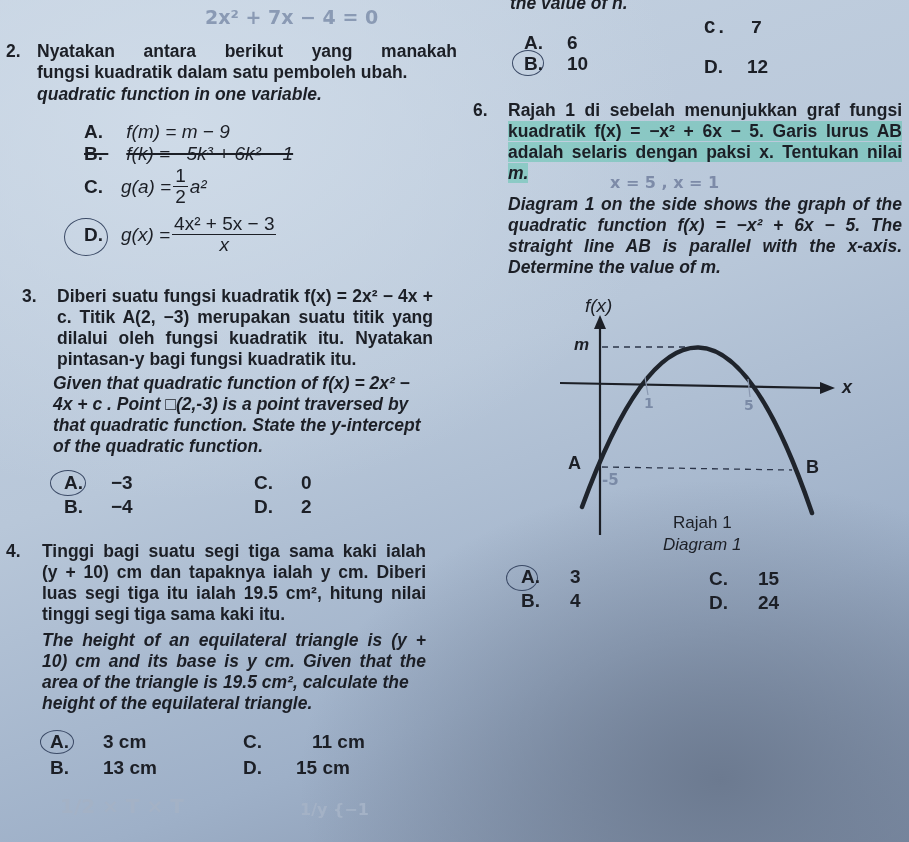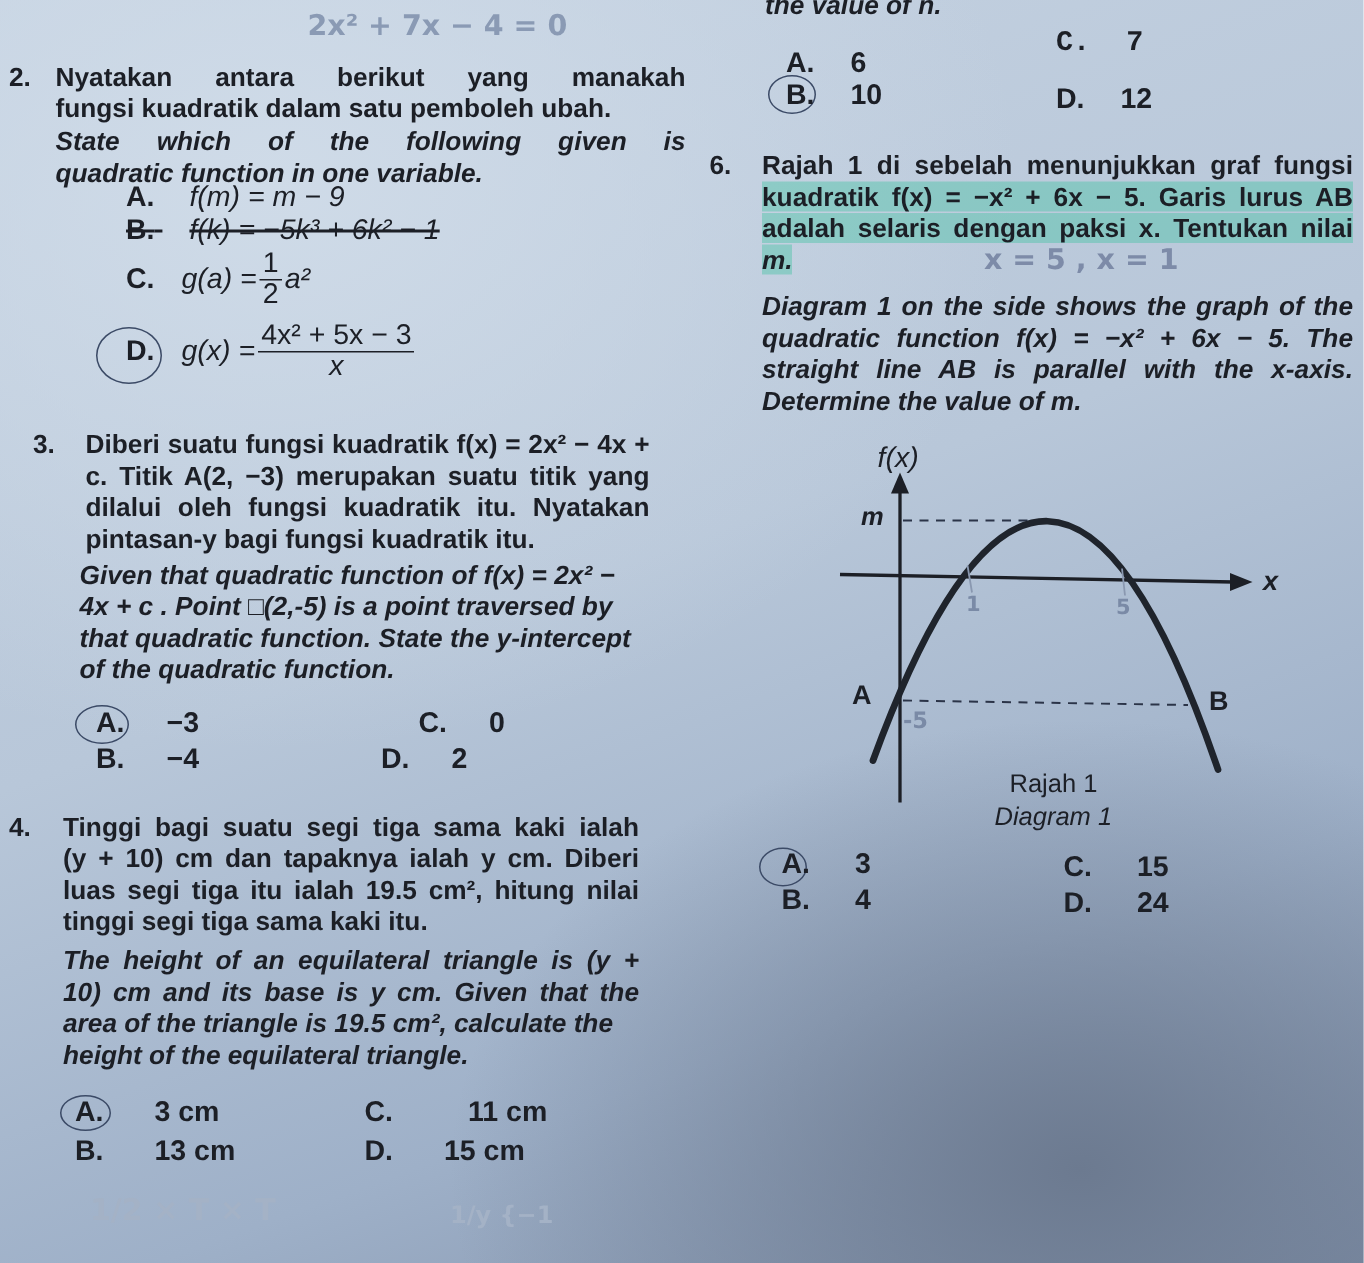--- a/index.html
+++ b/index.html
@@ -32,21 +32,20 @@
 
 <div class="abs hand" style="left:205px; top:6px; font-size:19px; color:#8a9ab4;">2x² + 7x − 4 = 0</div>
 
 <section>
   <div class="num" style="left:6px; top:41px;">2.</div>
   <div class="abs txt b" style="left:37px; top:41px; width:420px;">
     <div class="line just">Nyatakan antara berikut yang manakah</div>
     <div class="line">fungsi kuadratik dalam satu pemboleh ubah.</div>
   </div>
   <div class="abs txt b it" style="left:37px; top:84px; width:420px;">
-    <div class="line just">State which of the following given is</div>
     <div class="line">quadratic function in one variable.</div>
   </div>
 
   <div class="opt" style="left:84px; top:121px;">
     <span>A.</span>
     <span class="it" style="margin-left:18px; font-weight:normal;">f(m) = m − 9</span>
   </div>
   <div class="opt strike" style="left:84px; top:143px;">
     <span>B.</span>
     <span class="it" style="margin-left:18px; font-weight:normal;">f(k) = −5k³ + 6k² − 1</span>
@@ -74,32 +73,32 @@
 <section>
   <div class="num" style="left:22px; top:286px;">3.</div>
   <div class="abs txt b" style="left:57px; top:286px; width:376px;">
     <div class="line just">Diberi suatu fungsi kuadratik f(x) = 2x² − 4x +</div>
     <div class="line just">c. Titik A(2, −3) merupakan suatu titik yang</div>
     <div class="line just">dilalui oleh fungsi kuadratik itu. Nyatakan</div>
     <div class="line">pintasan-y bagi fungsi kuadratik itu.</div>
   </div>
   <div class="abs txt b it" style="left:53px; top:373px; width:380px;">
     <div class="line">Given that quadratic function of f(x) = 2x² −</div>
-    <div class="line">4x + c . Point □(2,-5) is a point traversed by</div>
+    <div class="line">4x + c . Point □(2,-3) is a point traversed by</div>
     <div class="line">that quadratic function. State the y-intercept</div>
     <div class="line">of the quadratic function.</div>
   </div>
   <div class="circle" style="left:50px; top:470px; width:34px; height:24px;"></div>
   <div class="opt" style="left:64px; top:472px;">
     <span>A.</span><span style="margin-left:28px;">−3</span>
   </div>
   <div class="opt" style="left:64px; top:496px;">
     <span>B.</span><span style="margin-left:28px;">−4</span>
   </div>
-  <div class="opt" style="left:254px; top:472px;margin-left:25px;">
+  <div class="opt" style="left:254px; top:472px;">
     <span>C.</span><span style="margin-left:28px;">0</span>
   </div>
   <div class="opt" style="left:254px; top:496px;">
     <span>D.</span><span style="margin-left:28px;">2</span>
   </div>
 </section>
 
 <section>
   <div class="num" style="left:6px; top:541px;">4.</div>
   <div class="abs txt b" style="left:42px; top:541px; width:384px;">
@@ -149,21 +148,21 @@
 </section>
 
 <section>
   <div class="num" style="left:473px; top:100px;">6.</div>
   <div class="abs txt b" style="left:508px; top:100px; width:394px;">
     <div class="line just">Rajah 1 di sebelah menunjukkan graf fungsi</div>
     <div class="line just"><span class="hl">kuadratik f(x) = −x² + 6x − 5. Garis lurus AB</span></div>
     <div class="line just"><span class="hl">adalah selaris dengan paksi x. Tentukan nilai</span></div>
     <div class="line"><span class="hl it">m.</span></div>
   </div>
-  <div class="abs hand" style="left:610px; top:162px; font-size:19px; color:#7d8ba8;margin-left:46px;">x = 5 , x = 1</div>
+  <div class="abs hand" style="left:610px; top:173px; font-size:16px; color:#7d8ba8;">x = 5 , x = 1</div>
   <div class="abs txt b it" style="left:508px; top:194px; width:394px;">
     <div class="line just">Diagram 1 on the side shows the graph of the</div>
     <div class="line just">quadratic function f(x) = −x² + 6x − 5. The</div>
     <div class="line just">straight line AB is parallel with the x-axis.</div>
     <div class="line">Determine the value of m.</div>
   </div>
 
   <div class="abs" style="left:530px; top:285px; width:330px; height:280px;">
     <svg width="330" height="280" viewBox="0 0 330 280">
 

